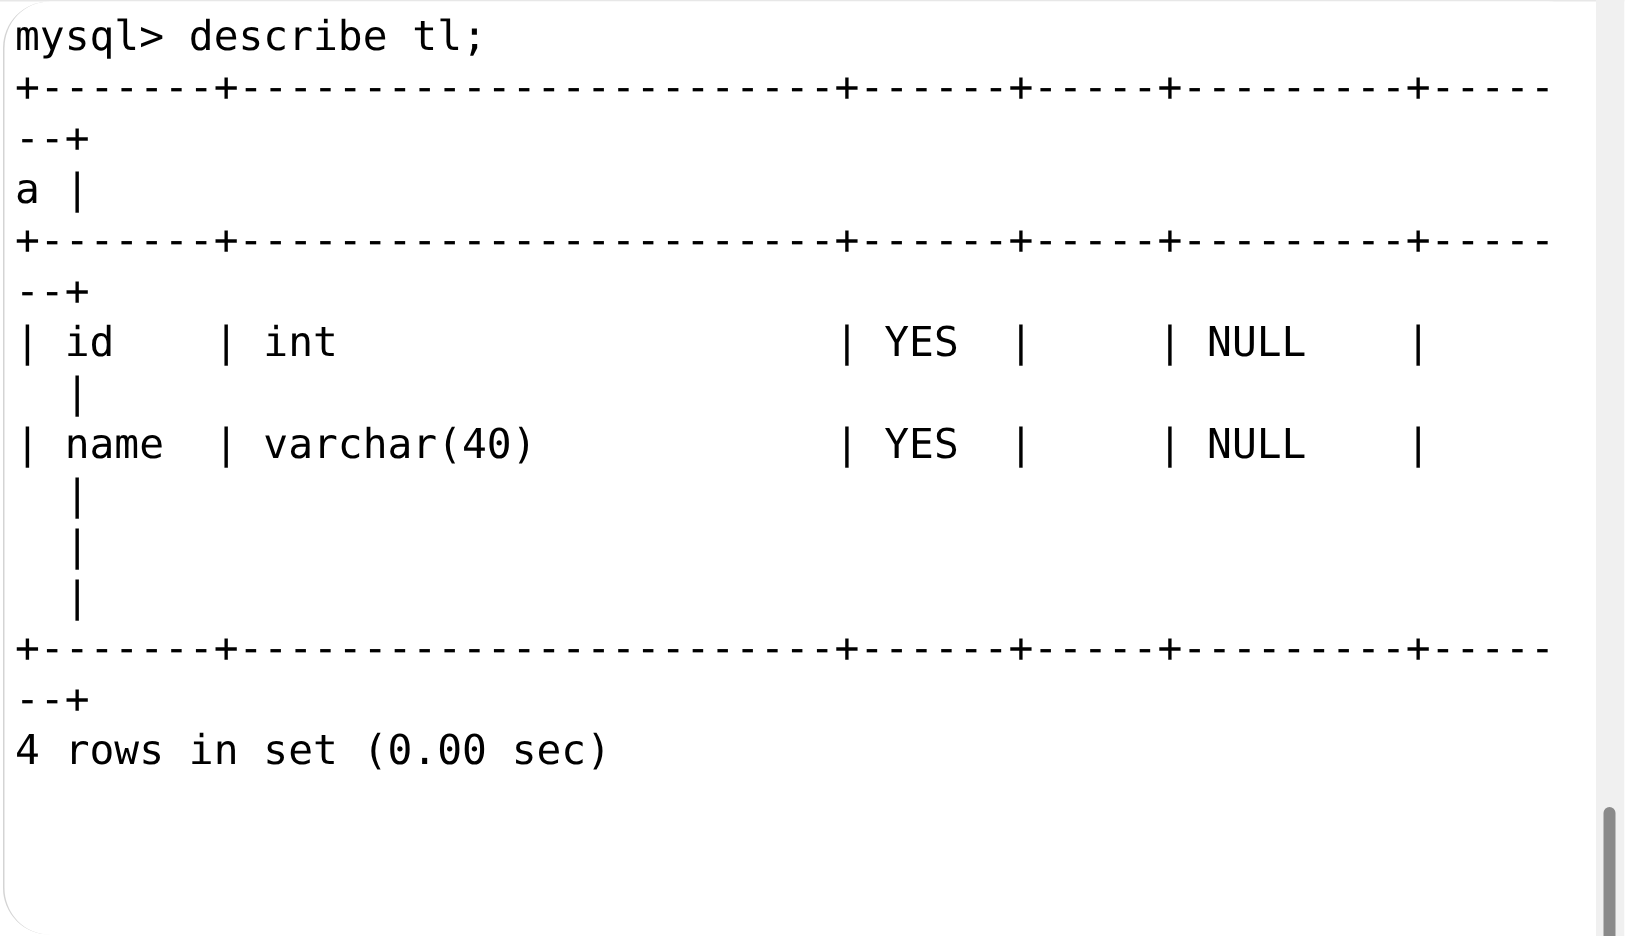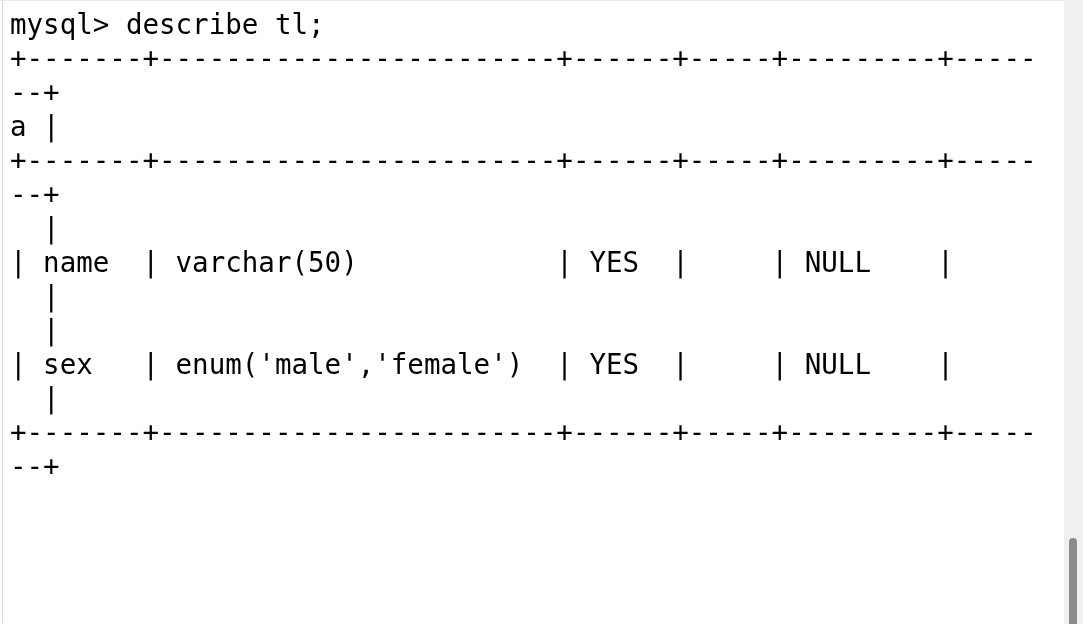--- a/index.html
+++ b/index.html
@@ -25,20 +25,21 @@
     position: absolute;
     left: 2px;
     top: 1px;
     width: 1061px;
     height: 622px;
     border-left: 1px solid #d4d4d4;
     padding: 6px 4px 0 7px;
     box-sizing: border-box;
     background: #ffffff;
     overflow: hidden;
+    border-radius: 31px;
   }
   .screen {
     margin: 0;
     font-family: "DejaVu Sans Mono", monospace;
     font-size: 27.5px;
     line-height: 34px;
     color: #000000;
   }
   .line {
     height: 34px;
@@ -68,26 +69,27 @@
 <div class="top-edge"></div>
 
 <div class="terminal">
   <div class="screen">
       <div class="line">mysql&gt; describe tl;</div>
       <div class="line">+-------+------------------------+------+-----+---------+-----</div>
       <div class="line">--+</div>
       <div class="line">a |</div>
       <div class="line">+-------+------------------------+------+-----+---------+-----</div>
       <div class="line">--+</div>
+      <div class="line">| id    | int                    | YES  |     | NULL    |     </div>
       <div class="line">  |</div>
-      <div class="line">| name  | varchar(50)            | YES  |     | NULL    |     </div>
+      <div class="line">| name  | varchar(40)            | YES  |     | NULL    |     </div>
       <div class="line">  |</div>
       <div class="line">  |</div>
-      <div class="line">| sex   | enum('male','female')  | YES  |     | NULL    |     </div>
       <div class="line">  |</div>
       <div class="line">+-------+------------------------+------+-----+---------+-----</div>
       <div class="line">--+</div>
+      <div class="line">4 rows in set (0.00 sec)</div>
     </div>
 </div>
 
 <div class="scrollbar-track">
   <div class="scrollbar-thumb"></div>
 </div>
 
 </body></html>

